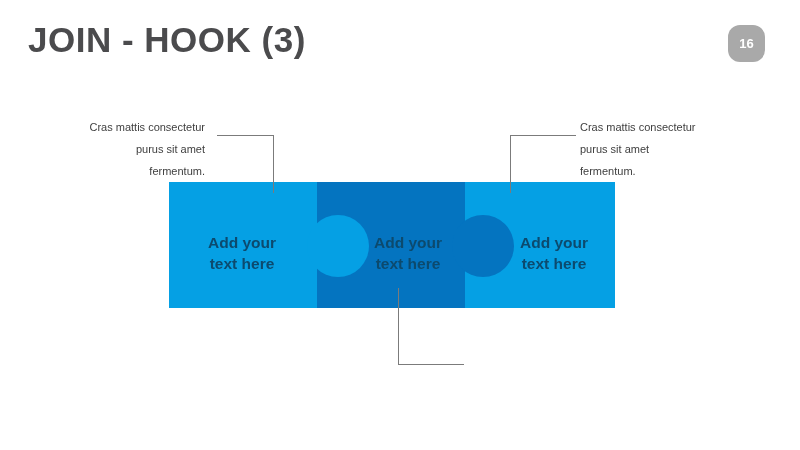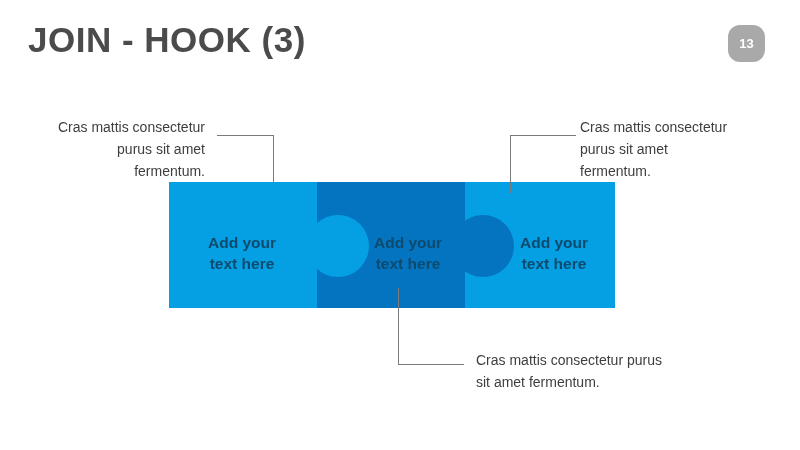--- a/index.html
+++ b/index.html
@@ -76,37 +76,37 @@
   }
   .connector.bc {
     left: 398px; top: 288px;
     width: 65px; height: 76px;
     border-left: 1.5px solid #7B7B7B;
     border-bottom: 1.5px solid #7B7B7B;
   }
   .callout {
     position: absolute;
     color: #3E3E3E;
-    font-size: 14px;
+    font-size: 11px;
     line-height: 22px;
     white-space: pre-line;
   }
   .callout.tl { left: 25px; top: 116px; width: 180px; text-align: right; }
   .callout.tr { left: 580px; top: 116px; width: 190px; text-align: left; }
   .callout.bc { left: 476px; top: 349px; width: 230px; text-align: left; }
 </style>
 </head>
 <body>
 
 <div class="slide">
 
   <div class="page-title">JOIN - HOOK (3)</div>
 
   <div class="page-badge">
-    <span>13</span>
+    <span>16</span>
   </div>
 
   <div class="puzzle-wrap">
     <svg width="446" height="126" viewBox="0 0 446 126">
       <rect x="0" y="0" width="148" height="126" fill="#05A0E4"></rect>
       <rect x="148" y="0" width="148" height="126" fill="#0474C0"></rect>
       <rect x="296" y="0" width="150" height="126" fill="#05A0E4"></rect>
       <circle cx="169" cy="64" r="31" fill="#05A0E4"></circle>
       <circle cx="314" cy="64" r="31" fill="#0474C0"></circle>
     </svg>
@@ -121,16 +121,14 @@
   <div class="connector tl"></div>
   <div class="connector tr"></div>
   <div class="connector bc"></div>
 
   <div class="callout tl">Cras mattis consectetur
 purus sit amet
 fermentum.</div>
   <div class="callout tr">Cras mattis consectetur
 purus sit amet
 fermentum.</div>
-  <div class="callout bc">Cras mattis consectetur purus
-sit amet fermentum.</div>
 
 </div>
 
 </body></html>

